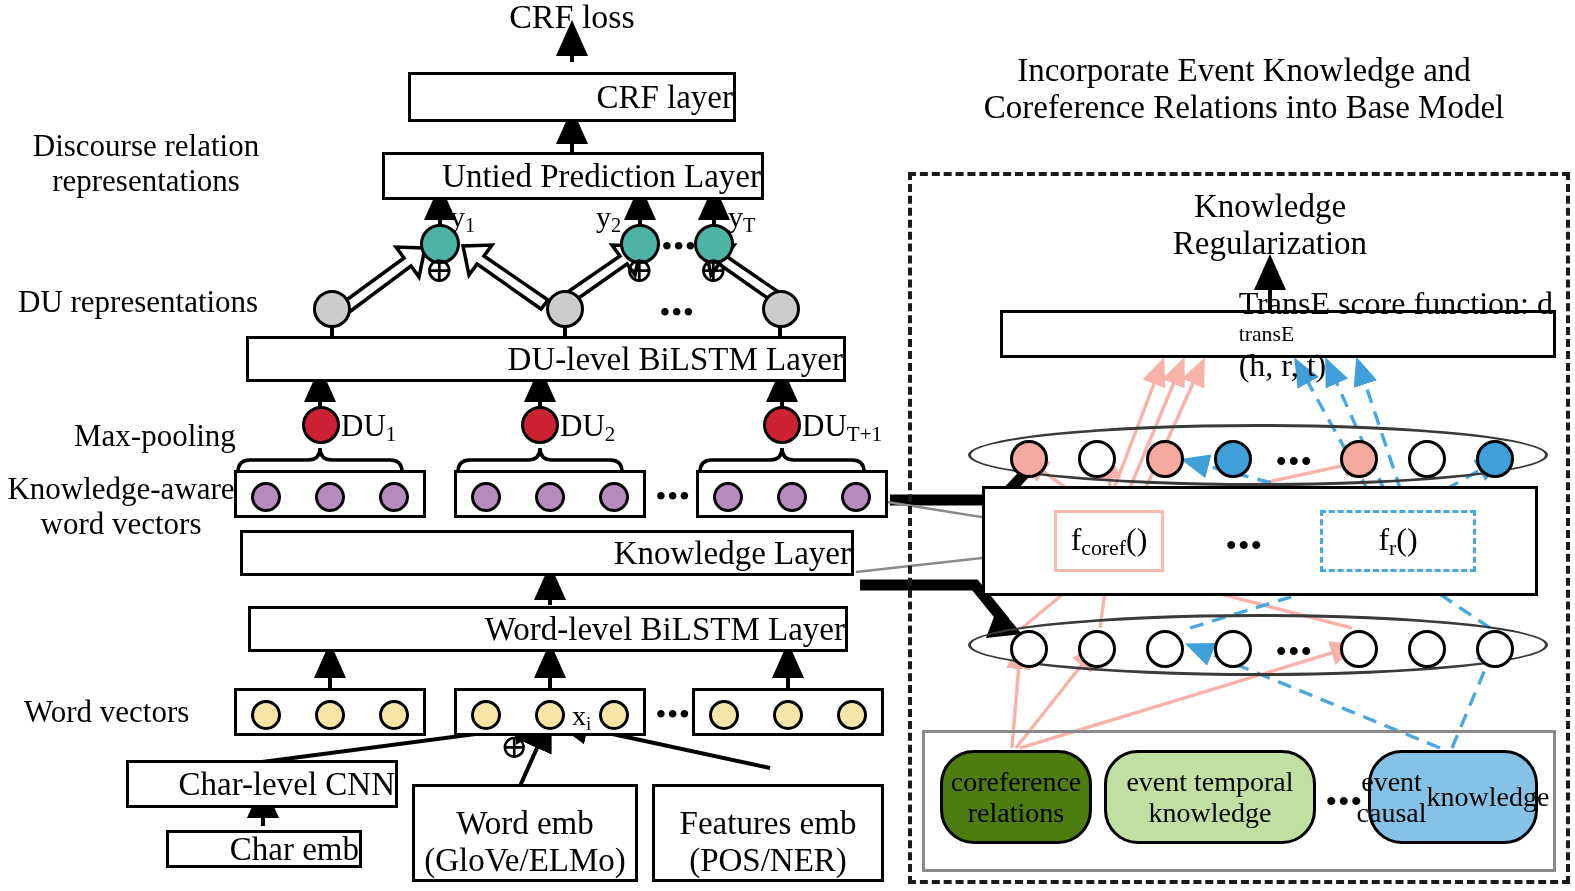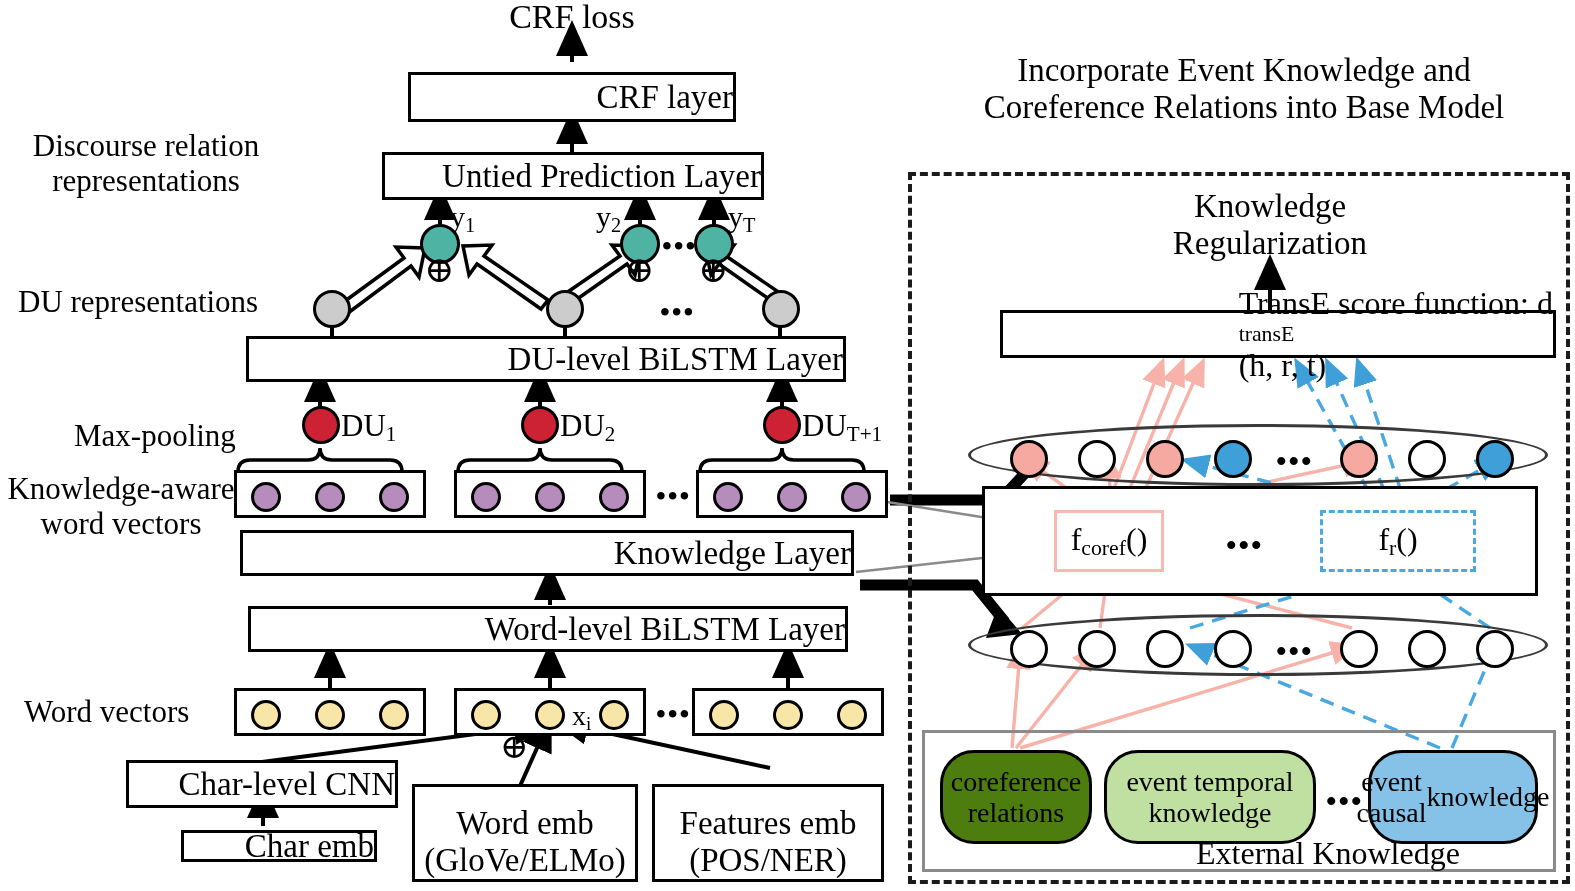--- a/index.html
+++ b/index.html
@@ -250,21 +250,21 @@
     <div class="circ" style="left:78px;top:9px;width:30px;height:30px;background:#f8e5a8;"></div>
     <div class="circ" style="left:142px;top:9px;width:30px;height:30px;background:#f8e5a8;"></div>
   </div>
 
   <div class="txt" style="left:500px;top:728px;font-size:34px;">⊕</div>
 
   <div class="box" style="left:126px;top:760px;width:272px;height:48px;font-size:33px;">
     <span>Char-level CNN</span>
   </div>
 
-  <div class="box" style="left:166px;top:830px;width:196px;height:32px;font-size:33px;margin-left:15px;">
+  <div class="box" style="left:166px;top:830px;width:196px;height:38px;font-size:33px;">
     <span>Char  emb</span>
   </div>
 
   <div class="box" style="left:412px;top:784px;width:226px;height:98px;font-size:33px;flex-direction:column;">
     <span>Word emb</span>
     <span>(GloVe/ELMo)</span>
   </div>
 
   <div class="box" style="left:652px;top:784px;width:232px;height:98px;font-size:33px;flex-direction:column;">
     <span>Features emb</span>
@@ -329,15 +329,14 @@
   <div class="rb" style="left:1104px;top:750px;width:212px;height:94px;font-size:28px;background:#bfe0a0;flex-direction:column;">
     <span>event temporal</span>
     <span>knowledge</span>
   </div>
   <div class="dots" style="left:1326px;top:784px;font-size:30px;">•••</div>
   <div class="rb" style="left:1368px;top:750px;width:170px;height:94px;font-size:28px;background:#86c2e8;">
     <span>event causal</span>
     <span>knowledge</span>
   </div>
 
-  <div class="txt" style="left:1196px;top:836px;font-size:32px;">External Knowledge</div>
 
 </div>
 
 </body></html>

